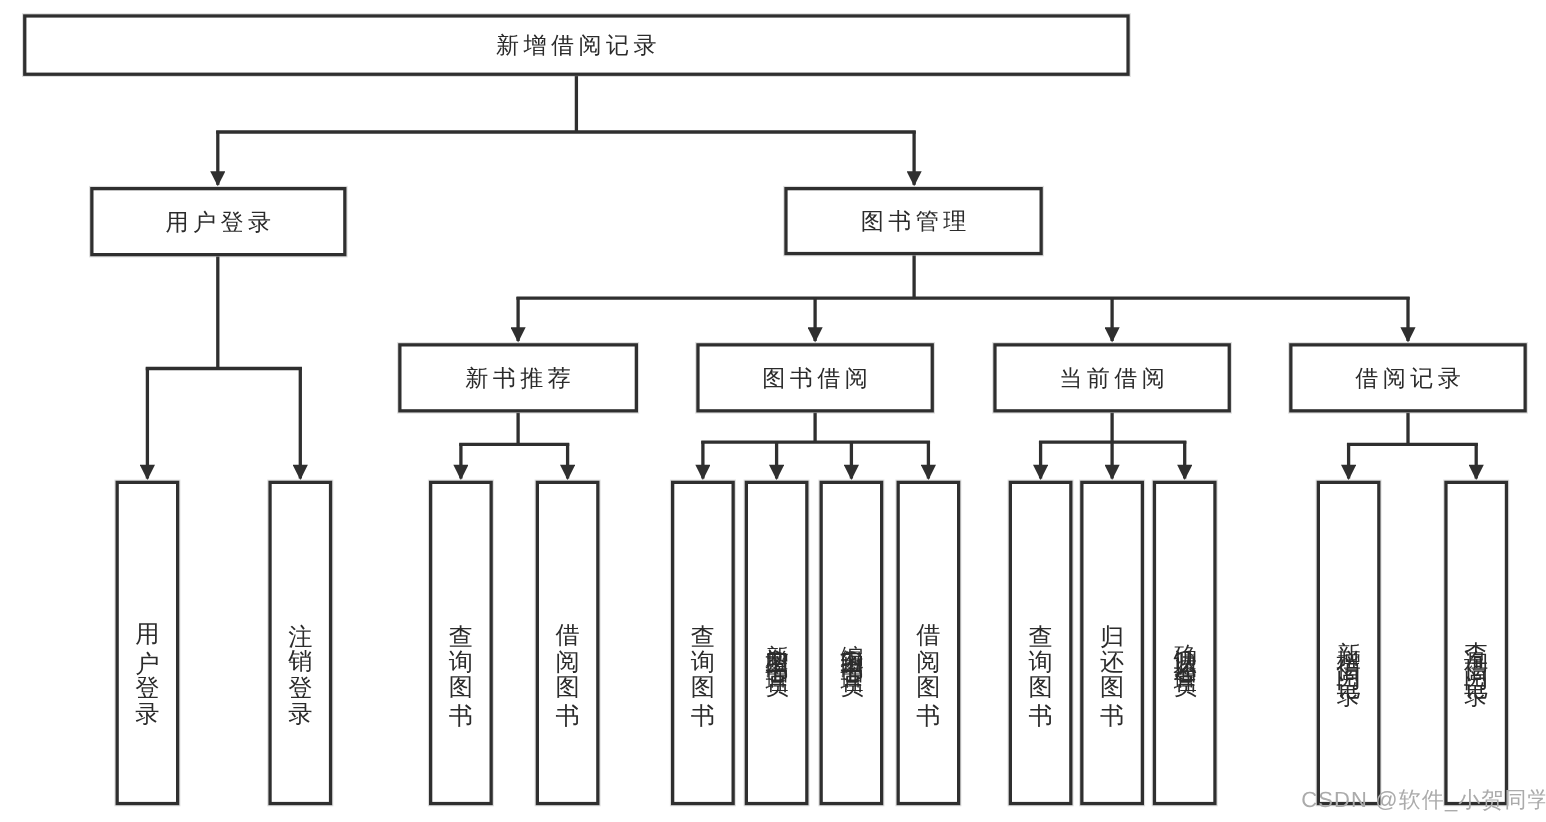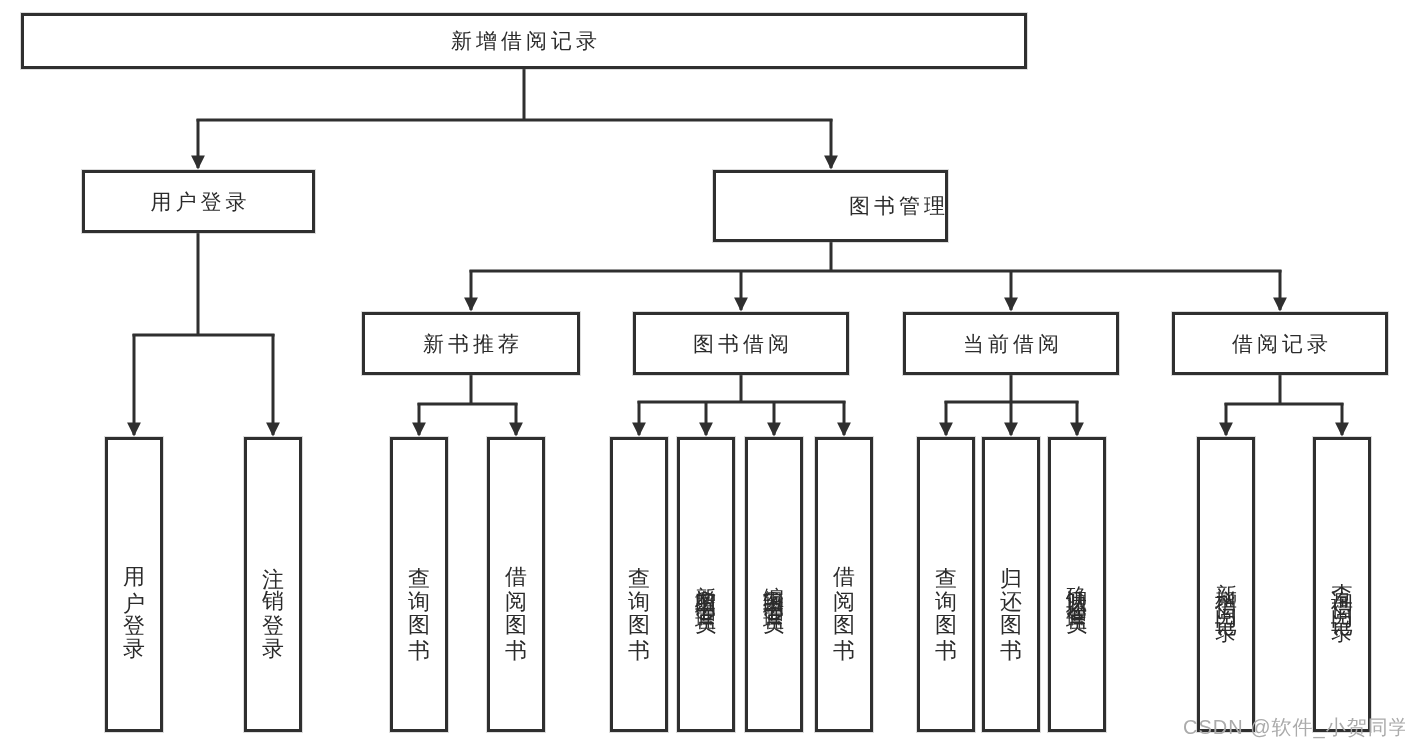--- a/index.html
+++ b/index.html
@@ -121,21 +121,21 @@
     </g>
   </svg>
 
   <div class="box hbox" style="left:21px; top:13px; width:1006px; height:56px;">
     <span>新增借阅记录</span>
   </div>
 
   <div class="box hbox" style="left:82px; top:170px; width:233px; height:63px;">
     <span>用户登录</span>
   </div>
-  <div class="box hbox" style="left:713px; top:170px; width:235px; height:72px;justify-content:flex-end;">
+  <div class="box hbox" style="left:713px; top:170px; width:235px; height:62px;">
     <span>图书管理</span>
   </div>
 
   <div class="box hbox" style="left:633px; top:312px; width:216px; height:63px;">
     <span>图书借阅</span>
   </div>
   <div class="box hbox" style="left:362px; top:312px; width:218px; height:63px;">
     <span>新书推荐</span>
   </div>
   <div class="box hbox" style="left:903px; top:312px; width:216px; height:63px;">

